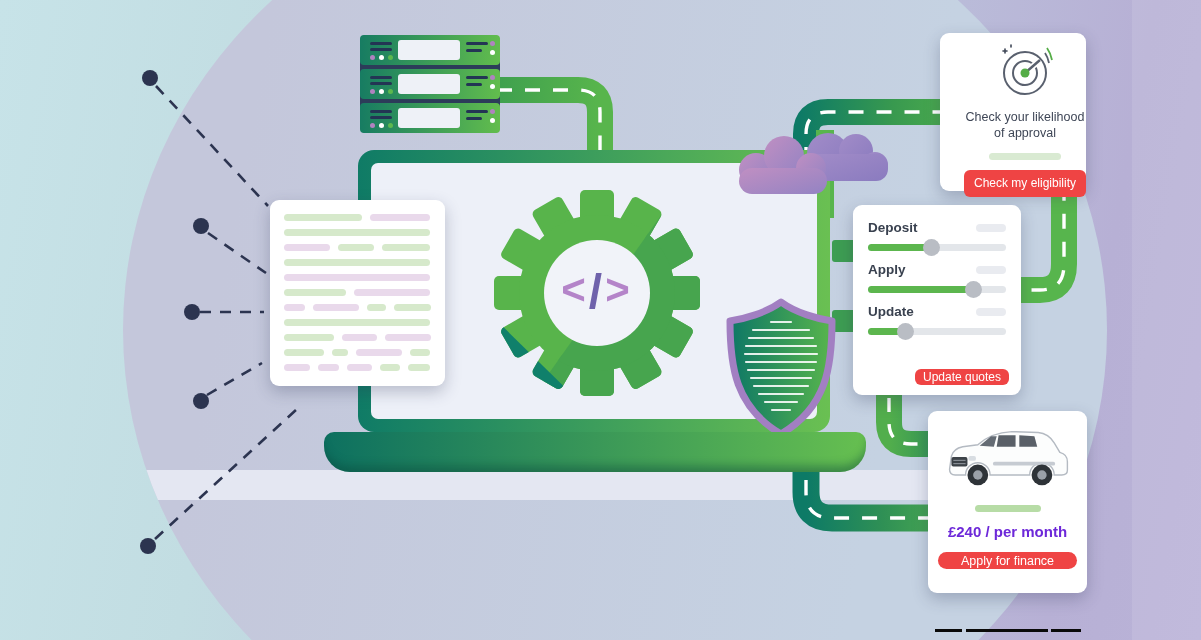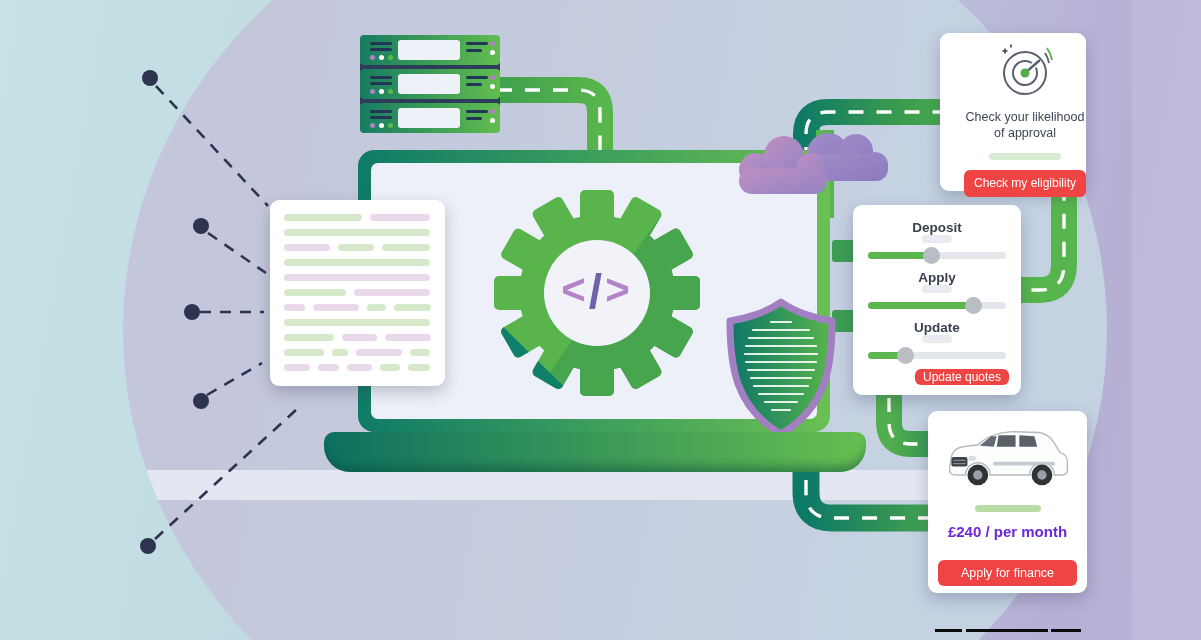--- a/index.html
+++ b/index.html
@@ -50,32 +50,32 @@
 
   .elig-card { left:940px; top:33px; width:146px; height:158px; text-align:center; padding-top:8px;padding-left:24px; }
   .elig-title { font-size:12.5px; line-height:1.3; color:#3e4656; margin-top:2px; }
   .elig-pill { width:72px; height:7px; border-radius:4px; background:#d9ead2; margin:11px auto 0; }
   .btn { display:flex; align-items:center; justify-content:center; background:#ef4444; color:#ffffff;
          border:none; border-radius:6px; font-family:"Liberation Sans",sans-serif; cursor:pointer; }
   .elig-btn { width:122px; height:27px; margin:10px auto 0; font-size:12px; }
 
   .sliders-card { left:853px; top:205px; width:168px; height:190px; padding:15px 15px 12px; }
   .srow { margin-bottom:11px; }
-  .slabel-line { display:flex; justify-content:space-between; align-items:center; margin-bottom:9px;flex-direction:column; }
+  .slabel-line { display:flex; justify-content:space-between; align-items:center; margin-bottom:9px; }
   .slabel { font-size:13.5px; color:#39414f; font-weight:bold; }
   .spill { width:30px; height:8px; border-radius:4px; background:#e9ebf0; }
   .track { position:relative; width:138px; height:7px; border-radius:4px; background:#e3e6ea; }
   .tfill { position:absolute; left:0; top:0; height:7px; border-radius:4px; background:#5cb64e; }
   .thumb { position:absolute; top:-5px; width:17px; height:17px; border-radius:50%; background:#b9bdc4; }
   .sliders-btn { position:absolute; right:12px; bottom:10px; width:94px; height:16px; font-size:12px; }
 
   .car-card { left:928px; top:411px; width:159px; height:182px; text-align:center; padding-top:8px; }
   .car-pill { width:66px; height:7px; border-radius:4px; background:#b7dca6; margin:4px auto 0; }
   .car-price { font-size:15px; font-weight:bold; color:#6d28d9; margin-top:11px; }
-  .car-btn { width:139px; height:26px; margin:20px auto 0; font-size:12.5px; }
+  .car-btn { width:139px; height:17px; margin:12px auto 0; font-size:12.5px;border-radius:12px; }
 </style>
 </head>
 <body>
 
 <div class="canvas">
 
   <div class="right-light-band"></div>
   <div class="ellipse">
     <div class="hband"></div>
   </div>

